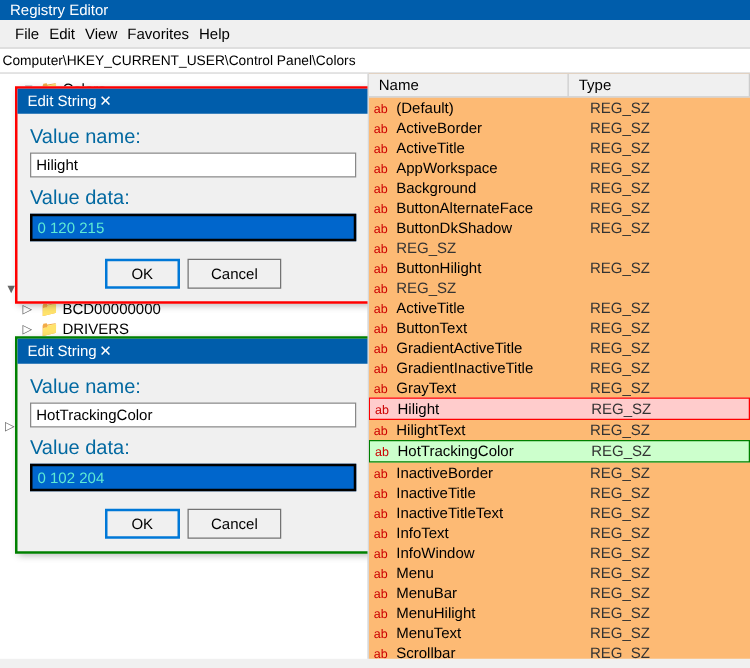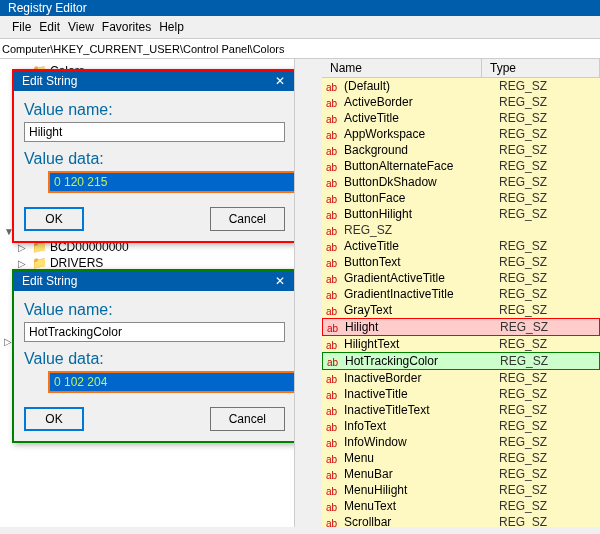--- a/index.html
+++ b/index.html
@@ -82,23 +82,22 @@
     .tree-icon {
       margin-right: 3px;
       font-size: 12px;
     }
 
     .tree-indent-1 { padding-left: 18px; }
 
     
     .registry-panel {
       flex: 1;
-      background: #fef9c3;
+      background: #fdba74;
       overflow: hidden;
-      margin-left: 27px;
     }
 
     .registry-header {
       display: flex;
       background: #f0f0f0;
       border-bottom: 1px solid #ccc;
       font-size: 12px;
     }
     .registry-header-col {
       padding: 2px 8px;
@@ -156,21 +155,20 @@
       top: 210px;
       width: 285px;
     }
 
     .dialog-title {
       background: #005dab;
       color: white;
       padding: 3px 8px;
       font-size: 12px;
       display: flex;
-      justify-content: space-between;
       align-items: center;
     }
     .dialog-close {
       cursor: pointer;
       font-size: 12px;
       background: none;
       border: none;
       color: white;
       padding: 0 2px;
     }
@@ -190,28 +188,27 @@
       padding: 2px 4px;
       border: 1px solid #888;
       font-size: 12px;
       background: white;
       margin-bottom: 8px;
       outline: none;
     }
 
     .dialog-input-blue {
       background: #0066cc;
-      color: #bef264;
-      border: 2px solid #f97316;
-      margin-left: 24px;
+      color: #5eead4;
+      border: 2px solid #000000;
     }
 
     .dialog-buttons {
       display: flex;
-      justify-content: space-between;
+      justify-content: center;
       gap: 6px;
       margin-top: 6px;
     }
 
     .dialog-btn {
       padding: 3px 18px;
       border: 1px solid #737373;
       background: #f0f0f0;
       cursor: pointer;
       font-size: 12px;
@@ -396,21 +393,20 @@
       <span class="reg-name">ButtonAlternateFace</span>
       <span class="reg-type">REG_SZ</span>
     </div>
     <div class="registry-row">
       <span class="reg-icon">ab</span>
       <span class="reg-name">ButtonDkShadow</span>
       <span class="reg-type">REG_SZ</span>
     </div>
     <div class="registry-row">
       <span class="reg-icon">ab</span>
-      <span class="reg-name">ButtonFace</span>
       <span class="reg-type">REG_SZ</span>
     </div>
     <div class="registry-row">
       <span class="reg-icon">ab</span>
       <span class="reg-name">ButtonHilight</span>
       <span class="reg-type">REG_SZ</span>
     </div>
     <div class="registry-row">
       <span class="reg-icon">ab</span>
       <span class="reg-type">REG_SZ</span>

